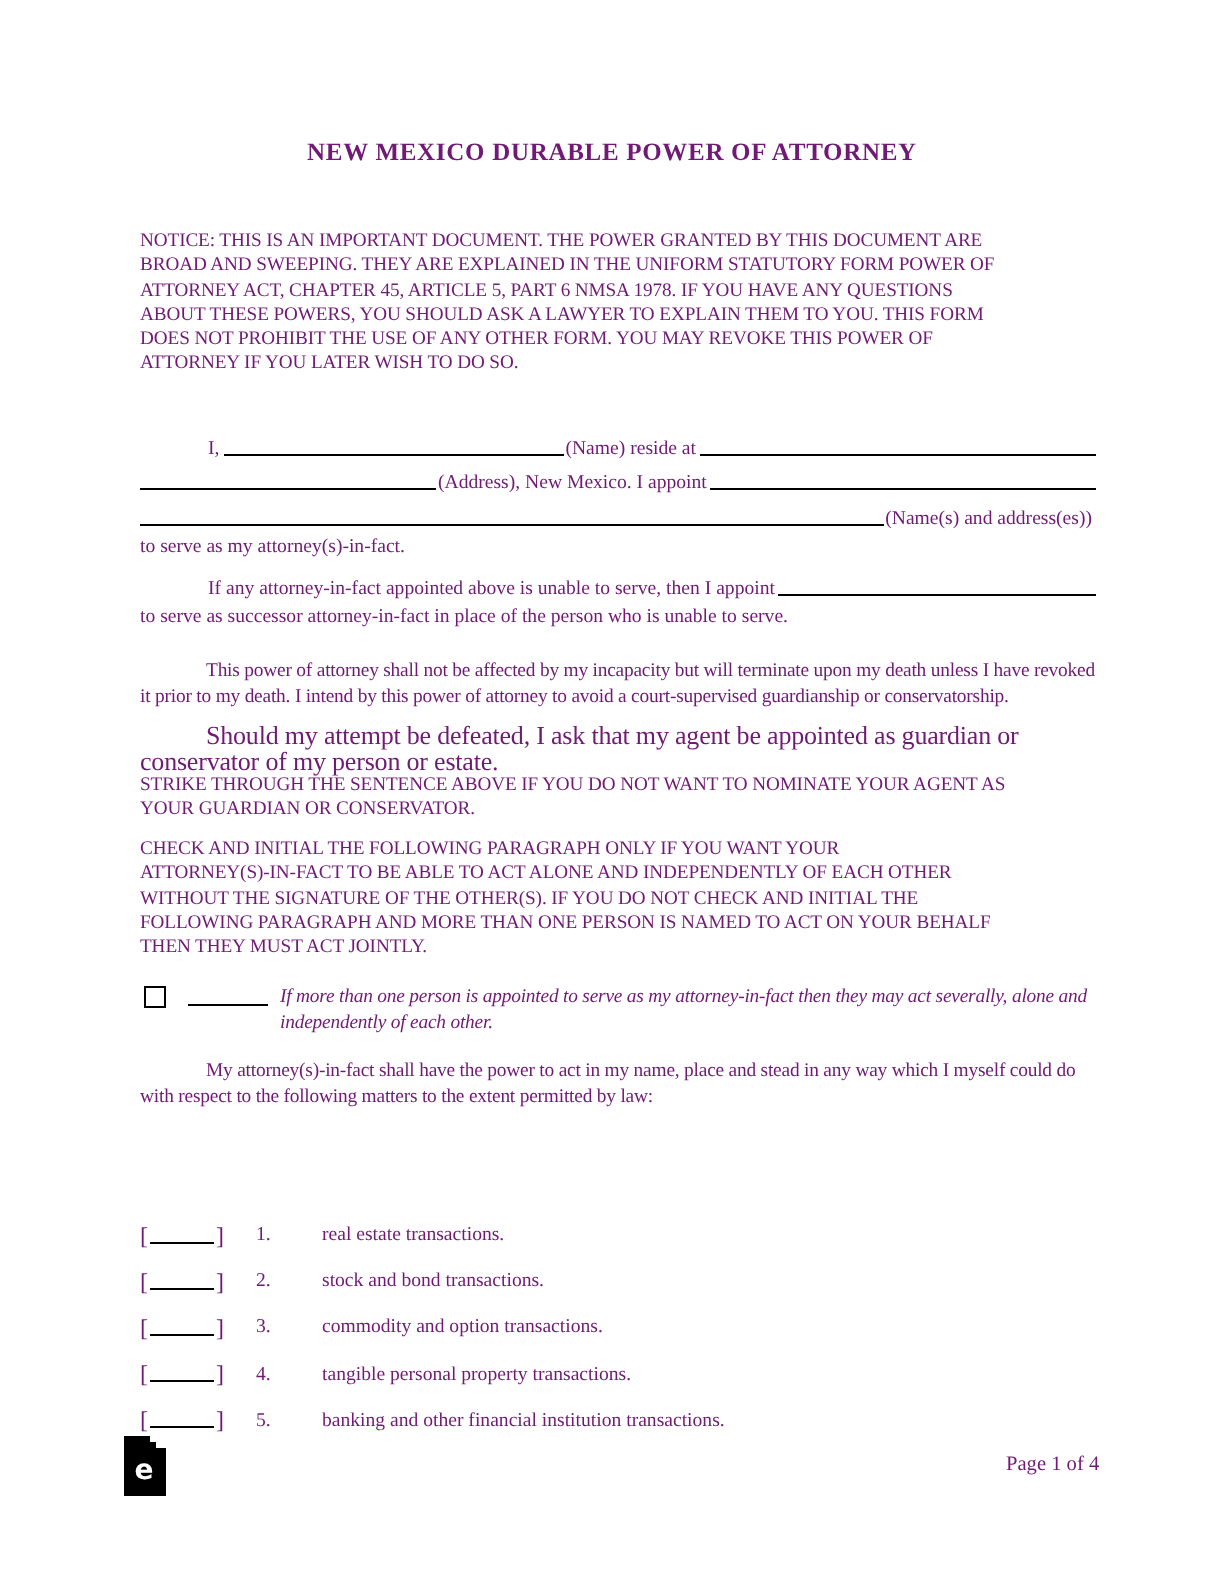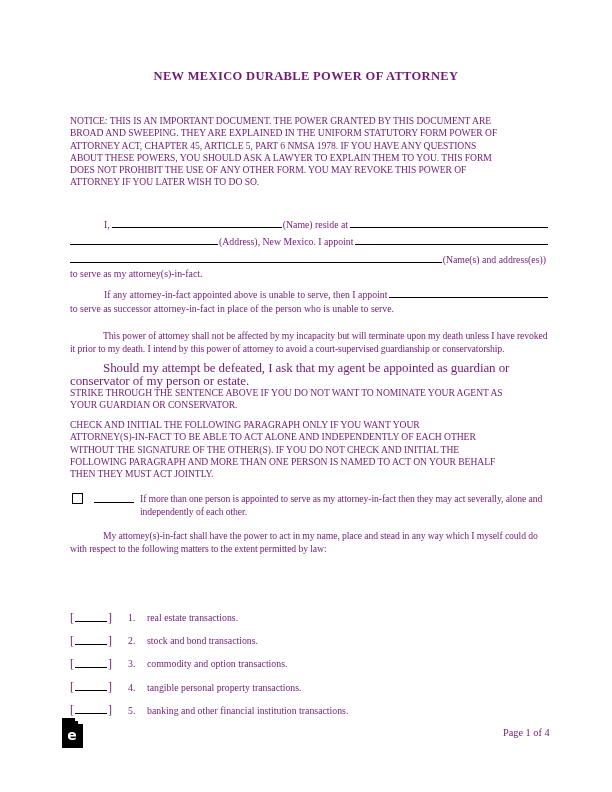--- a/index.html
+++ b/index.html
@@ -34,37 +34,37 @@
   .successor .plain-line { line-height:16px; margin-top:1px; }
 
   .bodypara { font-size:9.7px; line-height:13.4px; letter-spacing:-0.1px; text-indent:33px; }
   .durability { top:317px;margin-top:12px; }
 
   .guardian { top:361px; }
   .guardian .g1 { font-size:13px; line-height:13px; letter-spacing:-0.1px; text-indent:33px; }
 
   .checkinstr { top:419px; }
 
-  .severally { top:492px; font-size:9.7px; display:flex; align-items:flex-start; letter-spacing:-0.1px; }
+  .severally { top:492px; font-size:9.7px; display:flex; align-items:flex-start; letter-spacing:-0.1px;font-style:italic; }
   .cb { width:9px; height:9px; border:1.6px solid #000; margin:1px 0 0 2px; flex:none; }
   .sev-blank { width:40px; height:10px; border-bottom:1.5px solid #000; margin-left:11px; flex:none; }
   .sev-text { margin-left:6px; line-height:13px; }
 
   .powerslead { top:529px; }
 
   .initinstr { top:561px; line-height:12.6px; }
 
   .authlist { top:606px; font-size:9.8px; }
   .auth-row { display:flex; align-items:center; height:23.2px; }
   .init-box { display:flex; align-items:flex-end; width:42px; flex:none; font-size:12px; line-height:12px; }
   .init-box::before { content:"["; }
   .init-box::after { content:"]"; }
   .init-line { flex:1; border-bottom:1.5px solid #000; margin:0 1px 2px 1px; }
   .auth-num { margin-left:16px; width:14px; flex:none; }
-  .auth-label { margin-left:5px;text-align:right; }
+  .auth-label { margin-left:19px;text-align:right; }
 
   .logo { position:absolute; left:62px; top:718px; width:21px; height:30px; }
   .pagenum { position:absolute; left:503px; top:727px; font-size:10.3px; }
 </style>
 </head>
 <body>
 
 <div id="doc">
 
   <div class="title">NEW MEXICO DURABLE POWER OF ATTORNEY</div>

